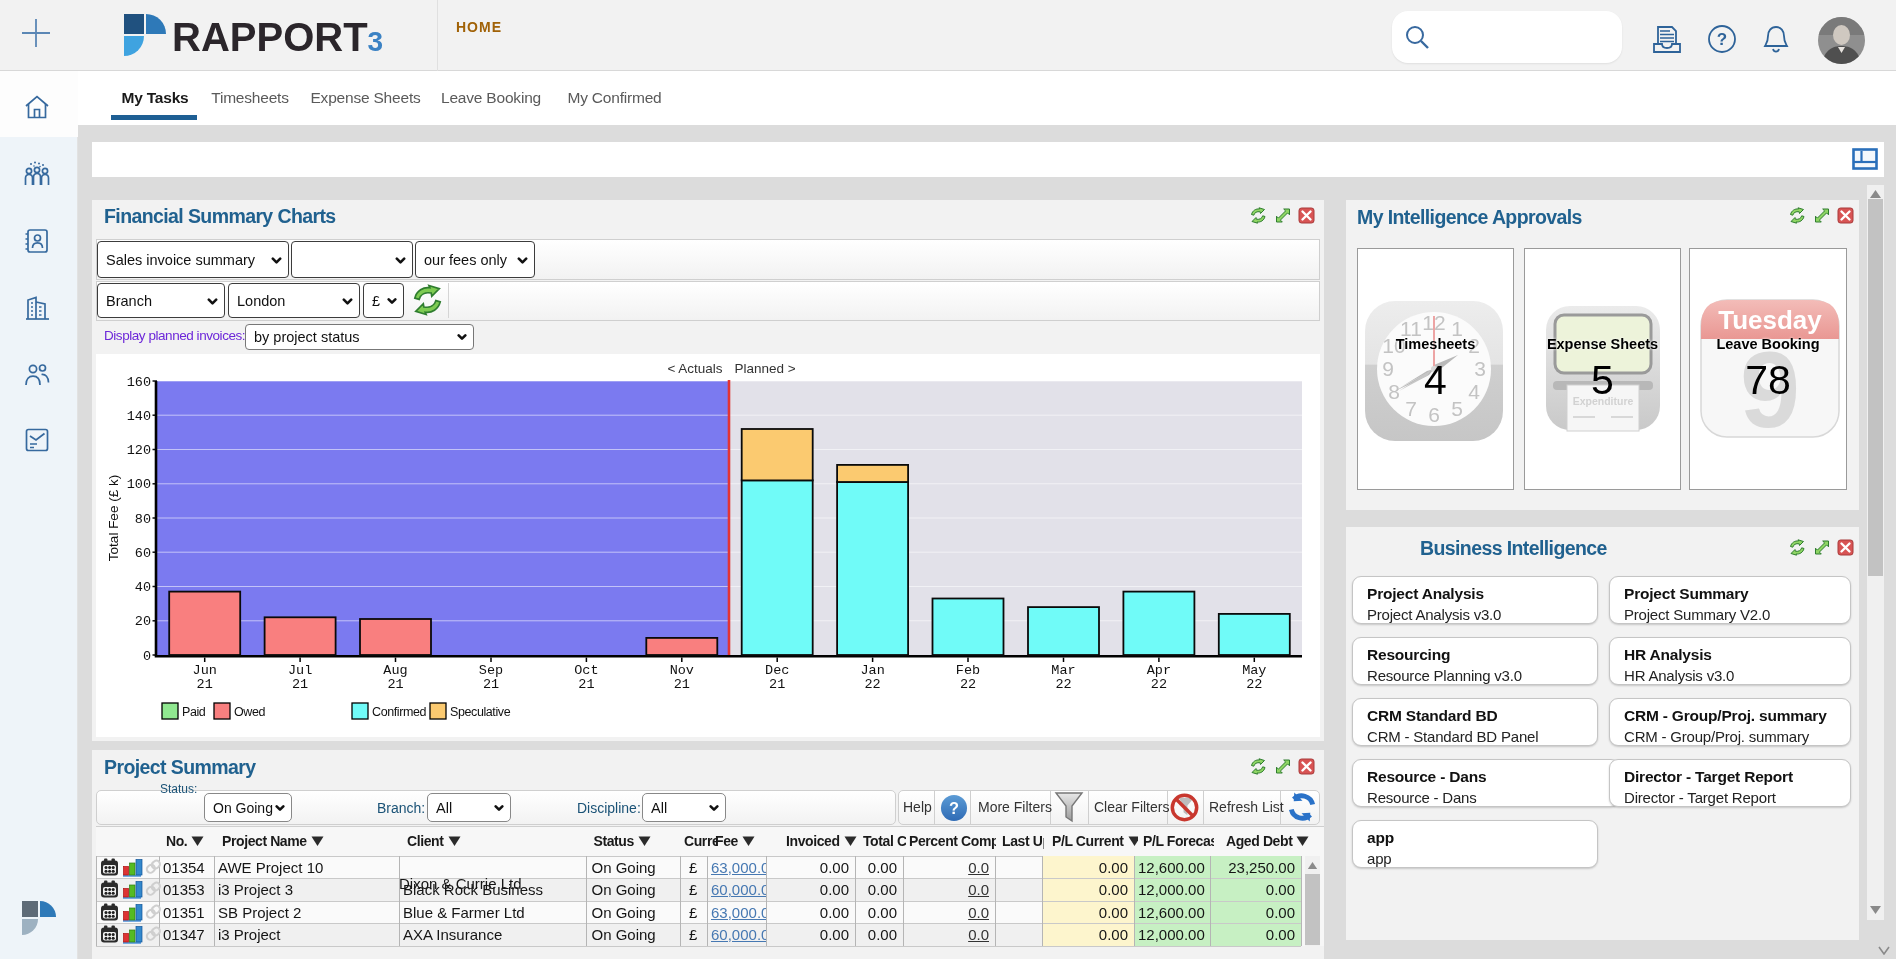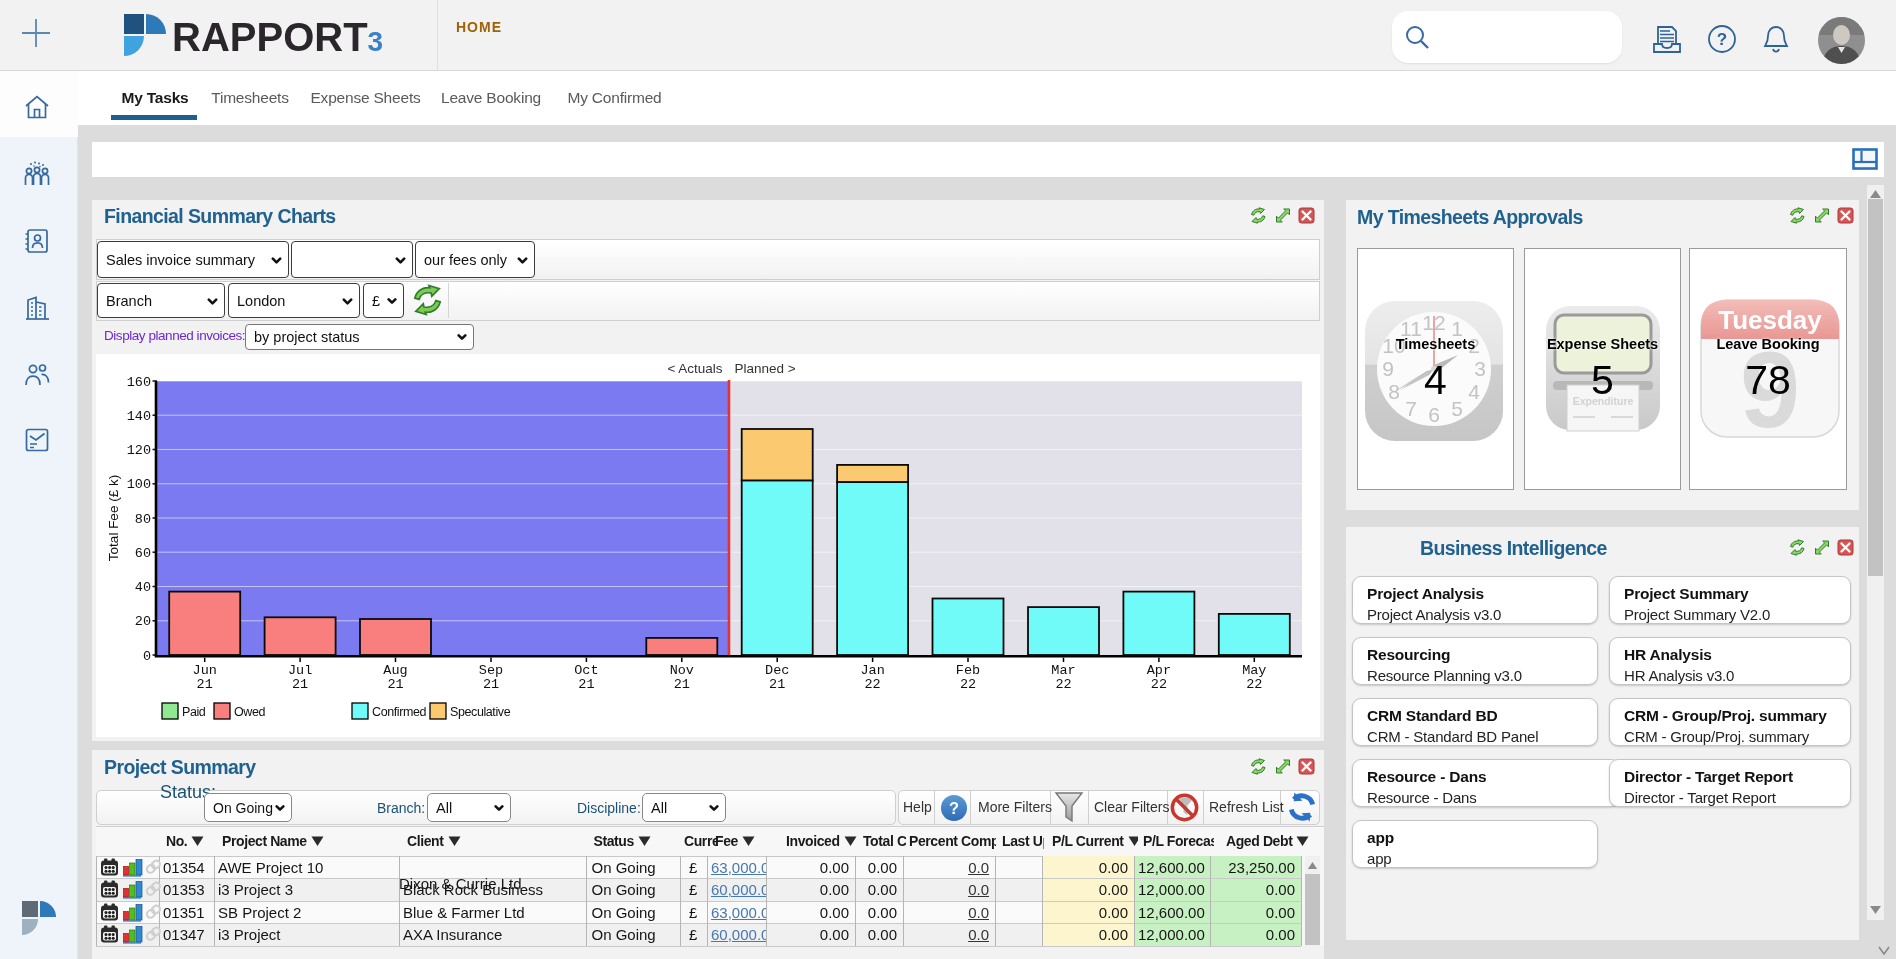--- a/index.html
+++ b/index.html
@@ -280,21 +280,21 @@
     <rect x="66" y="349" width="16" height="16" fill="#90e890" stroke="#000" stroke-width="1.3"></rect>
     <text x="86" y="362" font-size="12.5px" fill="#111" font-family="Liberation Sans, sans-serif" letter-spacing="-0.4">Paid</text>
     <rect x="118" y="349" width="16" height="16" fill="#f97f7f" stroke="#000" stroke-width="1.3"></rect>
     <text x="138" y="362" font-size="12.5px" fill="#111" font-family="Liberation Sans, sans-serif" letter-spacing="-0.4">Owed</text>
     <rect x="256" y="349" width="16" height="16" fill="#70fbf8" stroke="#000" stroke-width="1.3"></rect>
     <text x="276" y="362" font-size="12.5px" fill="#111" font-family="Liberation Sans, sans-serif" letter-spacing="-0.4">Confirmed</text>
     <rect x="334" y="349" width="16" height="16" fill="#fbca70" stroke="#000" stroke-width="1.3"></rect>
     <text x="354" y="362" font-size="12.5px" fill="#111" font-family="Liberation Sans, sans-serif" letter-spacing="-0.4">Speculative</text>
   </svg>
 <div class="panel" style="left:1346px;top:200px;width:513px;height:310px;"></div>
-<div class="ptitle" style="left:1357px;top:206px;">My Timesheets Approvals</div>
+<div class="ptitle" style="left:1357px;top:206px;">My Intelligence Approvals</div>
 <div class="abs" style="left:1789px;top:207px;width:66px;height:17px;"><svg width="66" height="17" viewBox="0 0 66 17">
       <g stroke="#2f7d2f" stroke-width="1" fill="#8fd564">
         <path d="M1.5 7.5 C2.5 3.5 6 1.5 9.5 2 L9 0.8 L14.5 2.5 L10.5 6.5 L10.2 4.8 C7 4.2 4.5 5.5 3.8 8.2 Z"></path>
         <path d="M15 9.5 C14 13.5 10.5 15.5 7 15 L7.5 16.2 L2 14.5 L6 10.5 L6.3 12.2 C9.5 12.8 12 11.5 12.7 8.8 Z"></path>
       </g>
       <g stroke="#2f7d2f" stroke-width="1" fill="#8fd564">
         <path d="M33.7 2 L39.5 2 L39.5 7.8 L37.6 5.9 L30.4 13.1 L32.3 15 L26.5 15 L26.5 9.2 L28.4 11.1 L35.6 3.9 Z"></path>
       </g>
       <rect x="49" y="1" width="15" height="15" rx="2.5" fill="#d85454" stroke="#a83a3a" stroke-width="1"></rect>
       <path d="M52.5 4.5 L60.5 12.5 M60.5 4.5 L52.5 12.5" stroke="#fff" stroke-width="2.4" stroke-linecap="round"></path>
@@ -422,21 +422,21 @@
         <path d="M1.5 7.5 C2.5 3.5 6 1.5 9.5 2 L9 0.8 L14.5 2.5 L10.5 6.5 L10.2 4.8 C7 4.2 4.5 5.5 3.8 8.2 Z"></path>
         <path d="M15 9.5 C14 13.5 10.5 15.5 7 15 L7.5 16.2 L2 14.5 L6 10.5 L6.3 12.2 C9.5 12.8 12 11.5 12.7 8.8 Z"></path>
       </g>
       <g stroke="#2f7d2f" stroke-width="1" fill="#8fd564">
         <path d="M33.7 2 L39.5 2 L39.5 7.8 L37.6 5.9 L30.4 13.1 L32.3 15 L26.5 15 L26.5 9.2 L28.4 11.1 L35.6 3.9 Z"></path>
       </g>
       <rect x="49" y="1" width="15" height="15" rx="2.5" fill="#d85454" stroke="#a83a3a" stroke-width="1"></rect>
       <path d="M52.5 4.5 L60.5 12.5 M60.5 4.5 L52.5 12.5" stroke="#fff" stroke-width="2.4" stroke-linecap="round"></path>
     </svg></div>
 <div class="strip" style="left:96px;top:790px;width:800px;height:35px;border-radius:5px;"></div>
-<div class="abs" style="left:160px;top:782px;font-size:18px;color:#1a5276;">Status:</div>
+<div class="abs" style="left:160px;top:782px;font-size:12px;color:#1a5276;">Status:</div>
 <div class="sel" style="left:204px;top:793px;width:88px;height:29px;border-color:#888;border-radius:5px;font-size:14px;">On Going<svg width="10" height="10" viewBox="0 0 24 24">
       <polyline points="4,8 12,16 20,8" fill="none" stroke="#111" stroke-width="6.24" stroke-linecap="round" stroke-linejoin="round"></polyline>
     </svg></div>
 <div class="abs" style="left:377px;top:800px;font-size:14px;color:#1a5276;">Branch:</div>
 <div class="sel" style="left:427px;top:793px;width:84px;height:29px;border-color:#888;border-radius:5px;">All<svg width="10" height="10" viewBox="0 0 24 24">
       <polyline points="4,8 12,16 20,8" fill="none" stroke="#111" stroke-width="6.24" stroke-linecap="round" stroke-linejoin="round"></polyline>
     </svg></div>
 <div class="abs" style="left:577px;top:800px;font-size:14px;color:#1a5276;">Discipline:</div>
 <div class="sel" style="left:642px;top:793px;width:84px;height:29px;border-color:#888;border-radius:5px;">All<svg width="10" height="10" viewBox="0 0 24 24">
       <polyline points="4,8 12,16 20,8" fill="none" stroke="#111" stroke-width="6.24" stroke-linecap="round" stroke-linejoin="round"></polyline>

